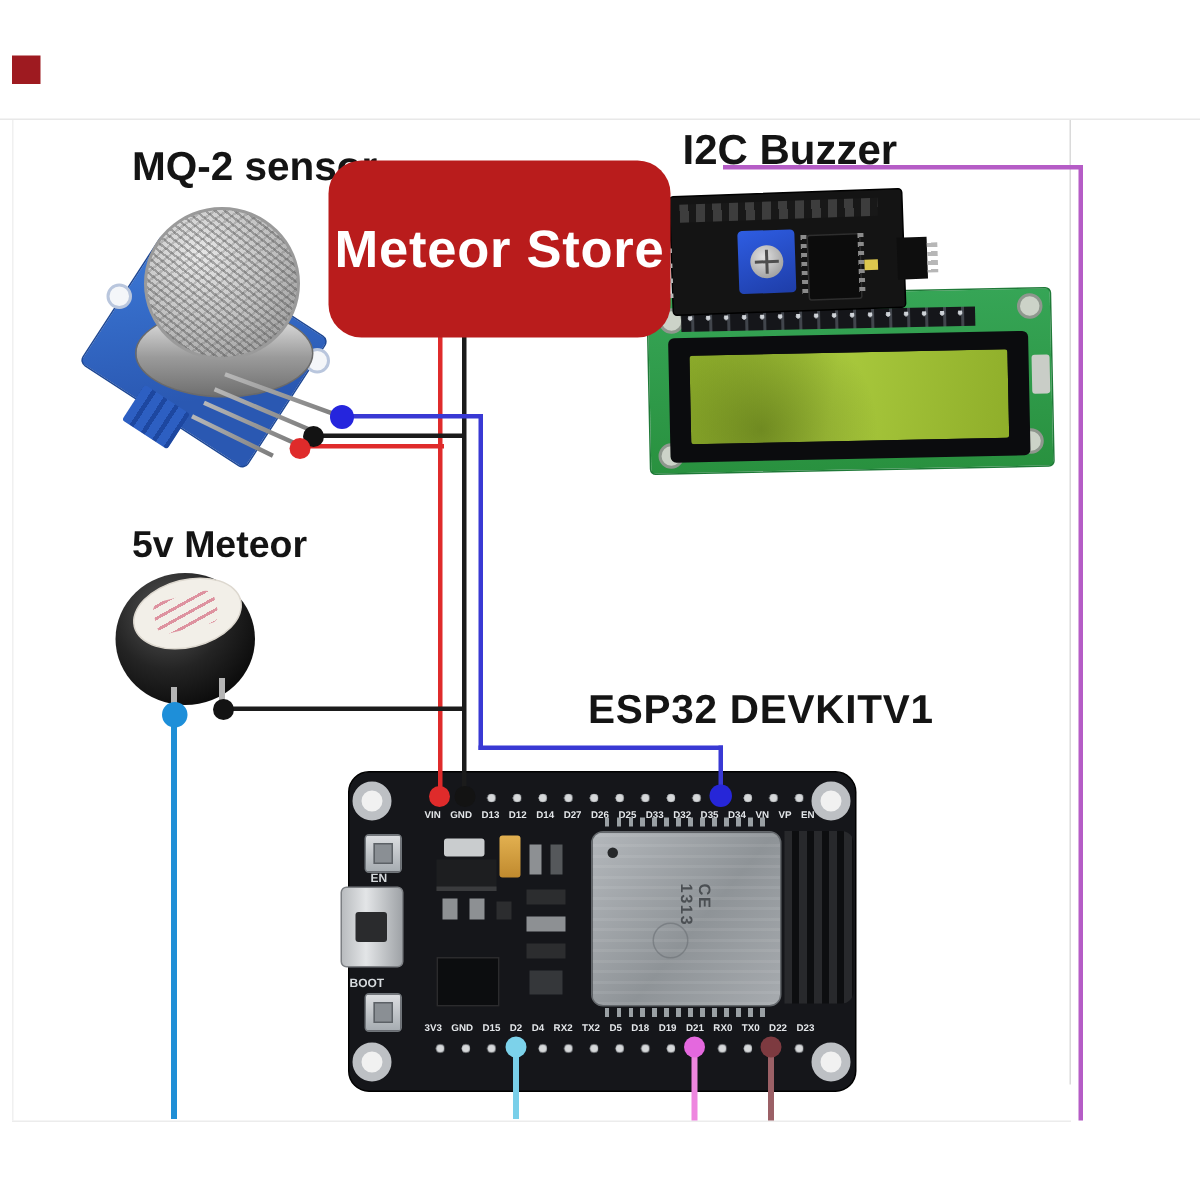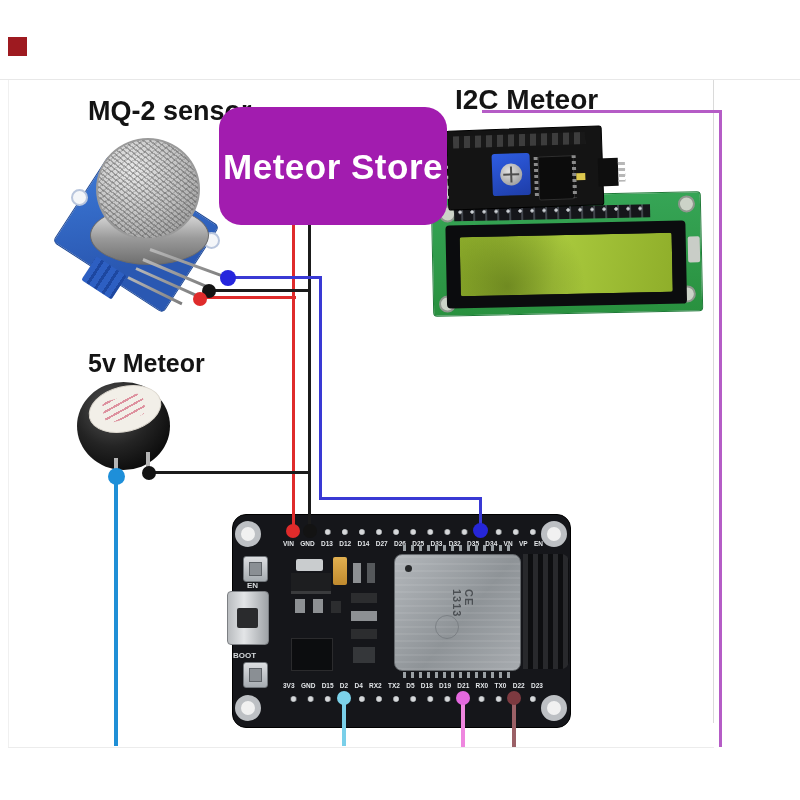--- a/index.html
+++ b/index.html
@@ -13,21 +13,21 @@
   .left-edge{left:8px;top:80px;width:1px;height:667px;background:#f0f0f0;z-index:1;}
   .red-square{left:8px;top:37px;width:19px;height:19px;background:#9e1a20;z-index:2;}
   
   .lbl{color:#141414;font-weight:600;z-index:6;white-space:nowrap;}
   .lbl-mq2{left:88px;top:96px;font-size:27px;}
   .lbl-i2c{left:455px;top:84px;font-size:28px;}
   .lbl-lcd{left:497px;top:313px;font-size:29px;}
   .lbl-buzzer{left:88px;top:349px;font-size:25px;}
   .lbl-esp32{left:392px;top:458px;font-size:27px;letter-spacing:.5px;}
   
-  .badge{left:219px;top:107px;width:228px;height:118px;background:#a21caf;border-radius:22px;
+  .badge{left:219px;top:107px;width:228px;height:118px;background:#b91c1c;border-radius:22px;
          z-index:9;display:flex;flex-direction:column;align-items:center;justify-content:center;}
   .badge div{color:#fff;font-size:35px;font-weight:700;line-height:45px;letter-spacing:.5px;}
   
   .wire{z-index:4;}
   .dot{z-index:5;border-radius:50%;}
   
   .mq2-pcb{left:70px;top:182px;width:130px;height:102px;transform:rotate(33deg);
            background:linear-gradient(140deg,#3d7ad8,#2a58b2 70%);border:1px solid #1d4794;
            border-radius:5px;z-index:2;}
   .mq2-header{left:86px;top:264px;width:36px;height:28px;transform:rotate(33deg);z-index:3;
@@ -270,20 +270,21 @@
   <div class="abs dot" style="left:108px;top:468px;width:17px;height:17px;background:#1e8fd9;"></div>
   <div class="abs dot" style="left:142px;top:466px;width:14px;height:14px;background:#131313;"></div>
   <div class="abs dot" style="left:286px;top:524px;width:14px;height:14px;background:#df2b2b;"></div>
   <div class="abs dot" style="left:303px;top:524px;width:14px;height:14px;background:#131313;"></div>
   <div class="abs dot" style="left:473px;top:523px;width:15px;height:15px;background:#2626d8;"></div>
   <div class="abs dot" style="left:337px;top:691px;width:14px;height:14px;background:#7cd2ea;"></div>
   <div class="abs dot" style="left:456px;top:691px;width:14px;height:14px;background:#e468de;"></div>
   <div class="abs dot" style="left:507px;top:691px;width:14px;height:14px;background:#7d3a40;"></div>
 
   <div class="abs lbl lbl-mq2">MQ-2 sensor</div>
-  <div class="abs lbl lbl-i2c">I2C Meteor</div>
+  <div class="abs lbl lbl-i2c">I2C Buzzer</div>
   <div class="abs lbl lbl-buzzer">5v Meteor</div>
+  <div class="abs lbl lbl-esp32">ESP32 DEVKITV1</div>
 
   <div class="abs badge">
     <div>Meteor Store</div>
   </div>
 
 </div>
 
 </body></html>

